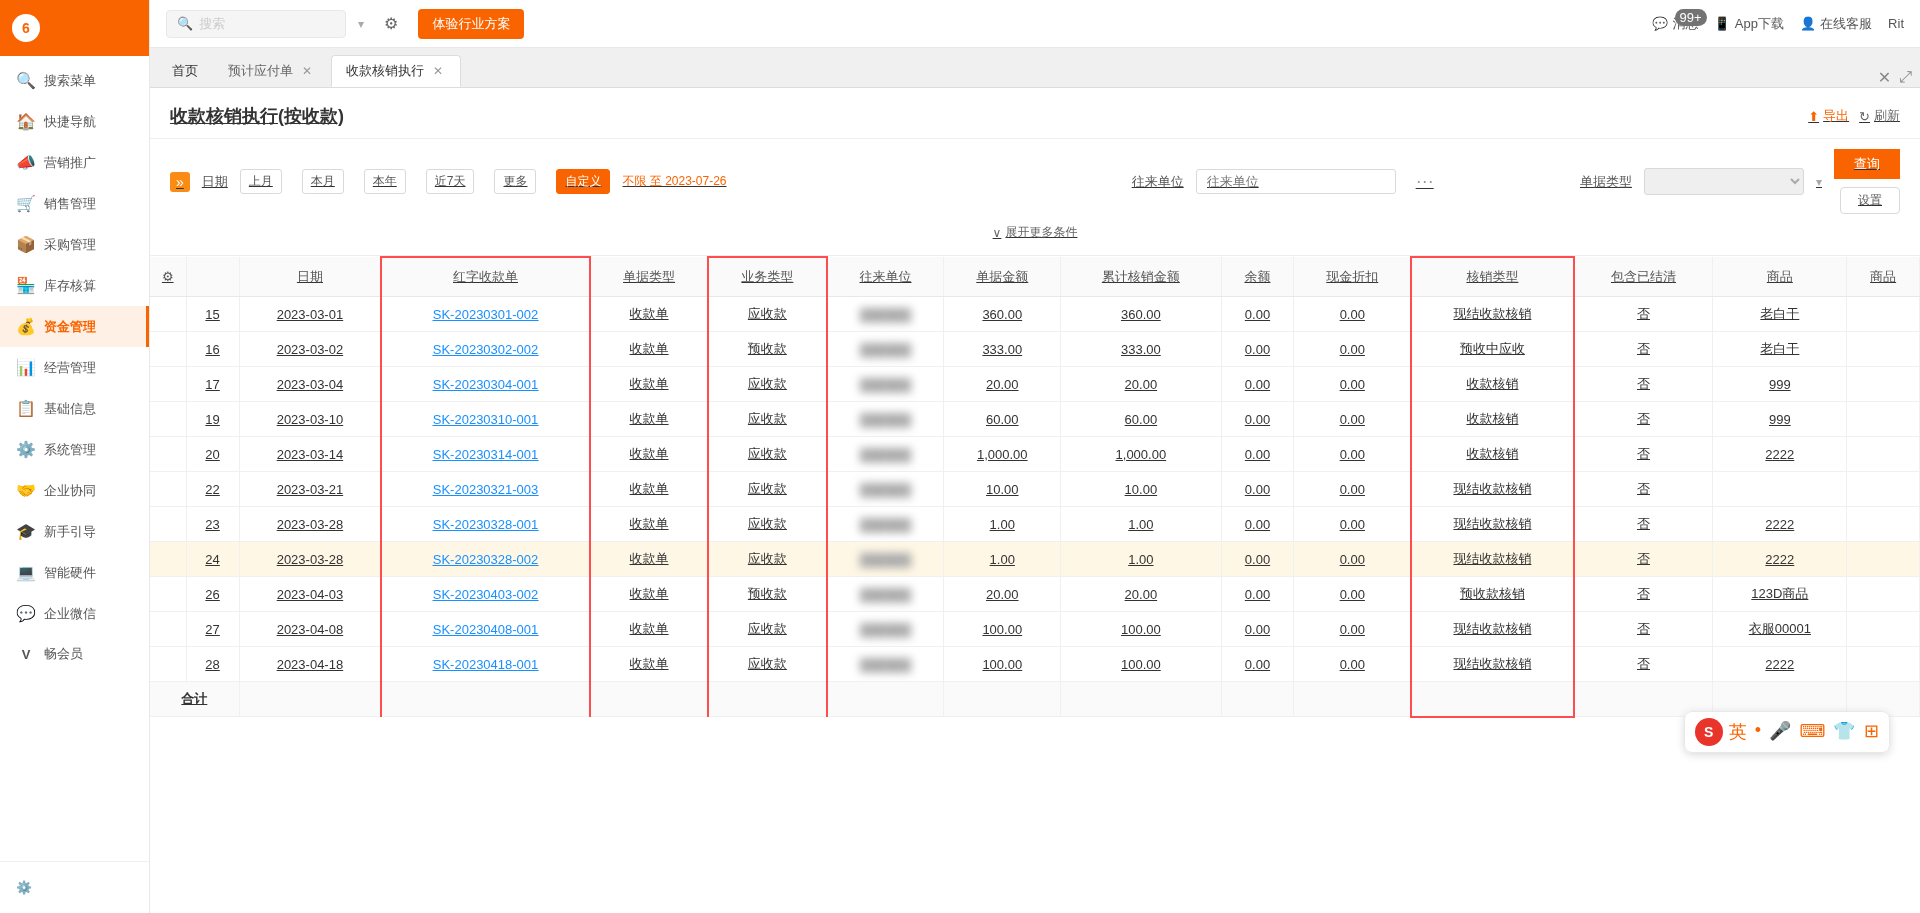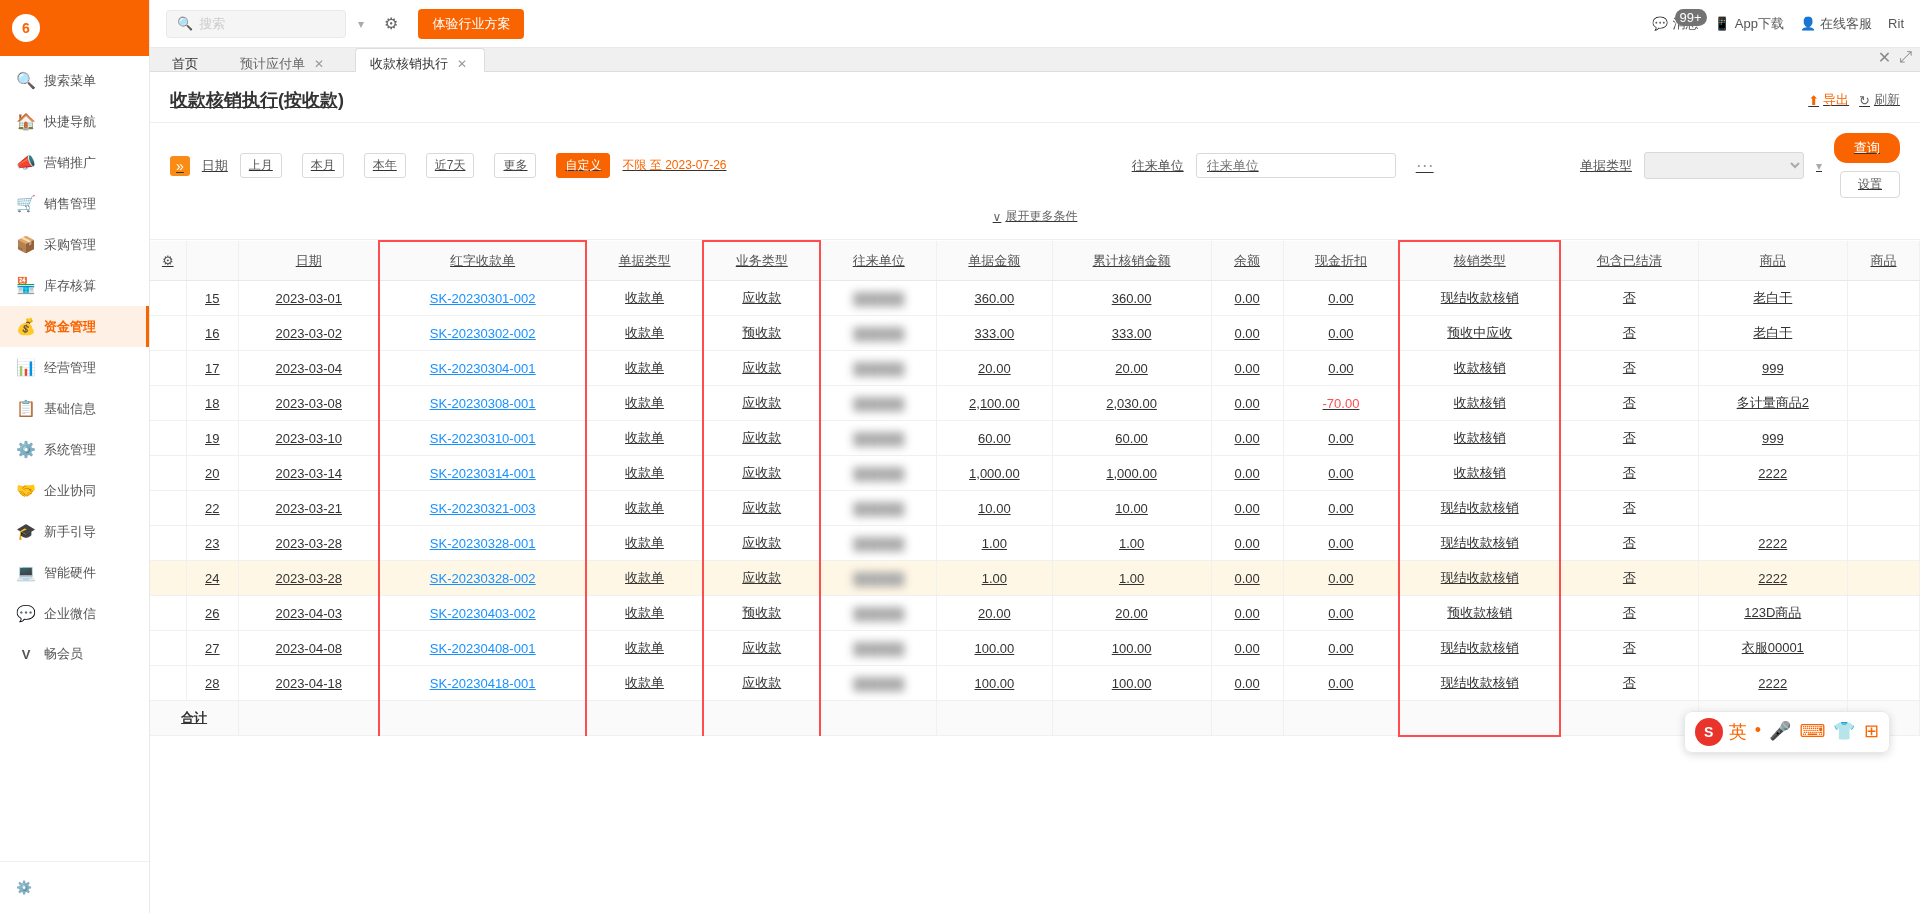--- a/index.html
+++ b/index.html
@@ -29,21 +29,21 @@
     .topbar-icon-btn { padding: 4px 8px; cursor: pointer; color: #666; font-size: 16px; }
     .topbar-solution-btn { background: #fa6400; color: #fff; border: none; border-radius: 4px; padding: 6px 14px; font-size: 13px; cursor: pointer; }
     .topbar-right { margin-left: auto; display: flex; align-items: center; gap: 16px; }
     .topbar-msg { display: flex; align-items: center; gap: 4px; font-size: 13px; color: #555; cursor: pointer; position: relative; }
     .badge { background: #737373; color: #fff; border-radius: 10px; padding: 1px 5px; font-size: 13px; position: absolute; top: -6px; right: -8px; }
     .topbar-app { display: flex; align-items: center; gap: 4px; font-size: 13px; color: #555; cursor: pointer; }
     .topbar-service { display: flex; align-items: center; gap: 4px; font-size: 13px; color: #555; cursor: pointer; }
     .topbar-user { font-size: 13px; color: #555; }
 
     
-    .tabs { height: 24px; background: #f0f0f0; border-bottom: 1px solid #ddd; display: flex; align-items: flex-start; padding: 0 8px; flex-shrink: 0; gap: 12px; }
+    .tabs { height: 40px; background: #f0f0f0; border-bottom: 1px solid #ddd; display: flex; align-items: flex-end; padding: 0 8px; flex-shrink: 0; }
     .tab { display: flex; align-items: center; gap: 6px; padding: 0 14px; height: 32px; cursor: pointer; font-size: 13px; color: #666; border-radius: 4px 4px 0 0; background: transparent; margin-right: 2px; }
     .tab.active { background: #fff; color: #333; border: 1px solid #ddd; border-bottom: 1px solid #fff; }
     .tab-home { color: #333; }
     .tab-close { font-size: 12px; color: #999; width: 16px; height: 16px; display: flex; align-items: center; justify-content: center; border-radius: 50%; }
     .tabs-right { margin-left: auto; display: flex; gap: 8px; }
     .tabs-right-btn { font-size: 16px; color: #888; cursor: pointer; }
 
     
     .content { flex: 1; overflow: hidden; display: flex; flex-direction: column; background: #f5f7fa; padding: 0; text-decoration: underline; }
     .page-header { padding: 16px 20px 10px; background: #fff; border-bottom: 1px solid #eee; display: flex; align-items: center; justify-content: space-between; flex-shrink: 0; }
@@ -56,21 +56,21 @@
     .filter-area { background: #fff; padding: 10px 20px; border-bottom: 1px solid #eee; flex-shrink: 0; }
     .filter-row { display: flex; align-items: center; gap: 12px; margin-bottom: 6px; }
     .filter-label { font-size: 13px; color: #555; white-space: nowrap; }
     .filter-date-btns { display: flex; gap: 20px; }
     .filter-date-btn { padding: 3px 8px; font-size: 12px; border: 1px solid #d9d9d9; border-radius: 3px; cursor: pointer; color: #555; background: #fff; }
     .filter-date-btn.custom { background: #fa6400; color: #fff; border-color: #fa6400; }
     .filter-date-range { font-size: 12px; color: #fa6400; }
     .filter-input { border: 1px solid #d9d9d9; border-radius: 3px; padding: 4px 10px; font-size: 13px; width: 200px; color: #aaa; }
     .filter-dots { color: #999; font-size: 18px; padding: 0 8px; }
     .filter-type { width: 200px; border: 1px solid #d9d9d9; border-radius: 3px; padding: 4px 10px; font-size: 13px; color: #aaa; }
-    .btn-query { background: #fa6400; color: #fff; border: none; border-radius: 13px; padding: 6px 20px; font-size: 13px; cursor: pointer; }
+    .btn-query { background: #fa6400; color: #fff; border: none; border-radius: 0; padding: 6px 20px; font-size: 13px; cursor: pointer; }
     .btn-settings { background: #fff; color: #555; border: 1px solid #d9d9d9; border-radius: 4px; padding: 6px 14px; font-size: 13px; cursor: pointer; margin-top: 4px; width: 100%; }
     .filter-expand { display: flex; align-items: center; justify-content: center; gap: 4px; font-size: 12px; color: #666; cursor: pointer; padding: 4px; }
     .filter-right-btns { display: flex; flex-direction: column; align-items: flex-end; gap: 4px; margin-left: auto; }
 
     
     .table-area { flex: 1; overflow: hidden; display: flex; flex-direction: column; background: #fff; margin: 0; }
     .table-wrapper { flex: 1; overflow: auto; }
     table { width: 100%; border-collapse: collapse; font-size: 13px; min-width: 1400px; }
     thead { position: sticky; top: 0; z-index: 2; background: #fafafa; }
     th { padding: 10px 8px; text-align: center; font-weight: 500; color: #555; border-bottom: 1px solid #e8e8e8; border-right: 1px solid #f0f0f0; white-space: nowrap; background: #fafafa; }
@@ -337,37 +337,20 @@
                 <td>20.00</td>
                 <td>0.00</td>
                 <td>0.00</td>
                 <td style="border-left:2px solid #ff4d4f;border-right:2px solid #ff4d4f;">收款核销</td>
                 <td>否</td>
                 <td>999</td>
                 <td></td>
               </tr>
               <tr>
                 <td></td>
-                <td>18</td>
-                <td>2023-03-08</td>
-                <td style="border-left:2px solid #ff4d4f;border-right:2px solid #ff4d4f;"><a class="link" href="#">SK-20230308-001</a></td>
-                <td>收款单</td>
-                <td style="border-left:2px solid #ff4d4f;border-right:2px solid #ff4d4f;">应收款</td>
-                <td><span class="blurred">██████</span></td>
-                <td>2,100.00</td>
-                <td>2,030.00</td>
-                <td>0.00</td>
-                <td style="color:#ff4d4f;">-70.00</td>
-                <td style="border-left:2px solid #ff4d4f;border-right:2px solid #ff4d4f;">收款核销</td>
-                <td>否</td>
-                <td>多计量商品2</td>
-                <td></td>
-              </tr>
-              <tr>
-                <td></td>
                 <td>19</td>
                 <td>2023-03-10</td>
                 <td style="border-left:2px solid #ff4d4f;border-right:2px solid #ff4d4f;"><a class="link" href="#">SK-20230310-001</a></td>
                 <td>收款单</td>
                 <td style="border-left:2px solid #ff4d4f;border-right:2px solid #ff4d4f;">应收款</td>
                 <td><span class="blurred">██████</span></td>
                 <td>60.00</td>
                 <td>60.00</td>
                 <td>0.00</td>
                 <td>0.00</td>

